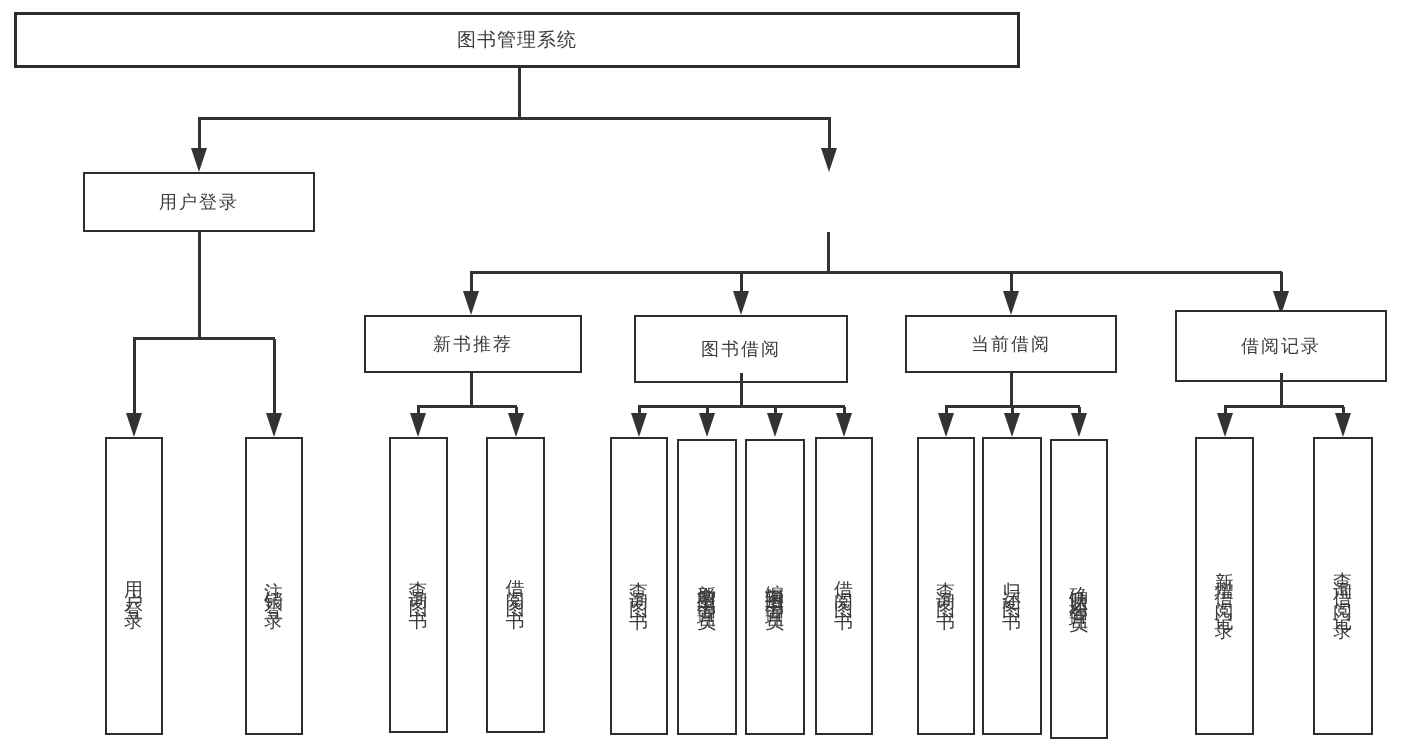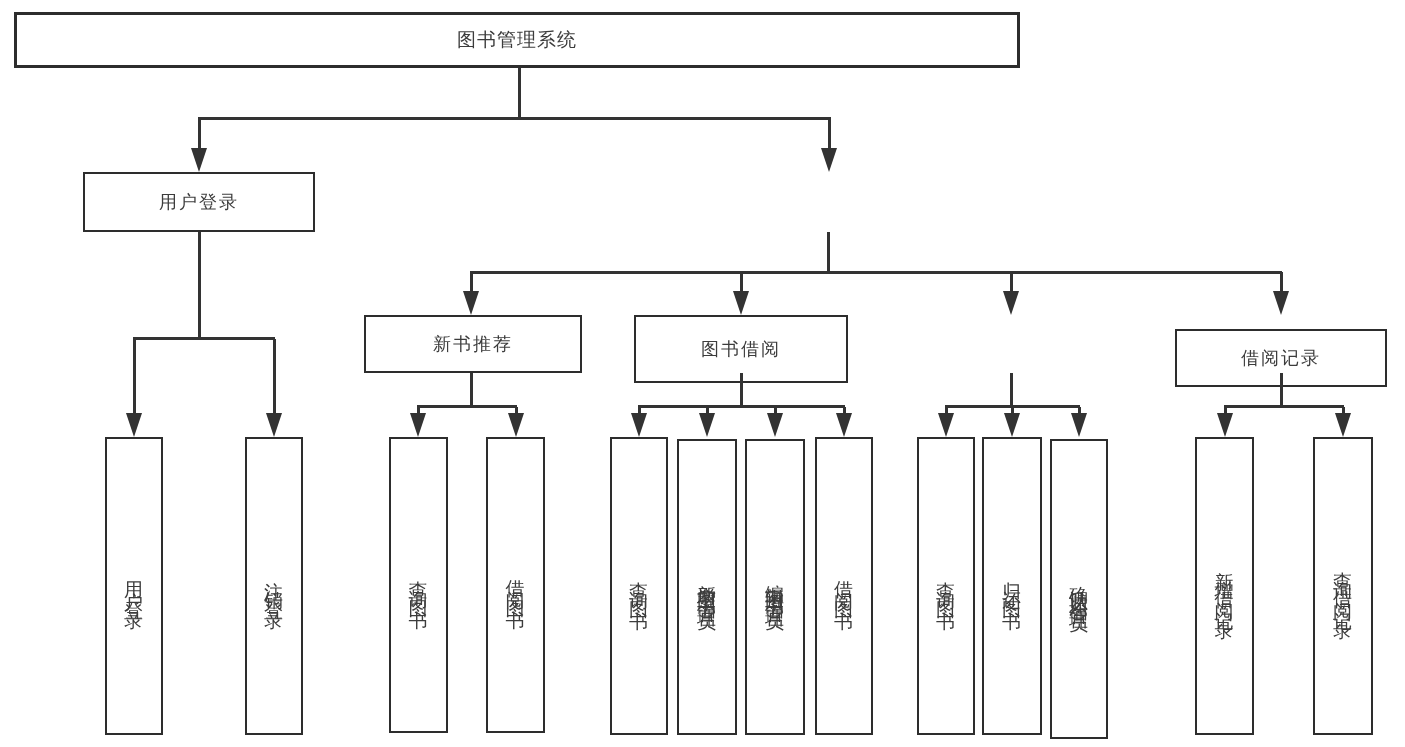--- a/index.html
+++ b/index.html
@@ -79,21 +79,24 @@
   <div class="drop" style="left:732px;top:272px;height:43px"></div>
   <div class="drop" style="left:1002px;top:272px;height:43px"></div>
   <div class="drop" style="left:1272px;top:272px;height:43px"></div>
 
   <div class="box lvl" style="left:364px;top:315px;width:218px;height:58px">
     <span>新书推荐</span>
   </div>
   <div class="box lvl" style="left:634px;top:315px;width:214px;height:68px">
     <span>图书借阅</span>
   </div>
-  <div class="box lvl" style="left:1175px;top:329px;width:212px;height:58px">
+  <div class="box lvl" style="left:905px;top:315px;width:212px;height:58px">
+    <span>当前借阅</span>
+  </div>
+  <div class="box lvl" style="left:1175px;top:310px;width:212px;height:72px">
     <span>借阅记录</span>
   </div>
 
   <div class="vl" style="left:470px;top:373px;height:34px"></div>
   <div class="hl" style="left:417px;top:405px;width:100px"></div>
   <div class="drop" style="left:409px;top:407px;height:30px"></div>
   <div class="drop" style="left:507px;top:407px;height:30px"></div>
 
   <div class="vl" style="left:740px;top:373px;height:34px"></div>
   <div class="hl" style="left:638px;top:405px;width:207px"></div>

